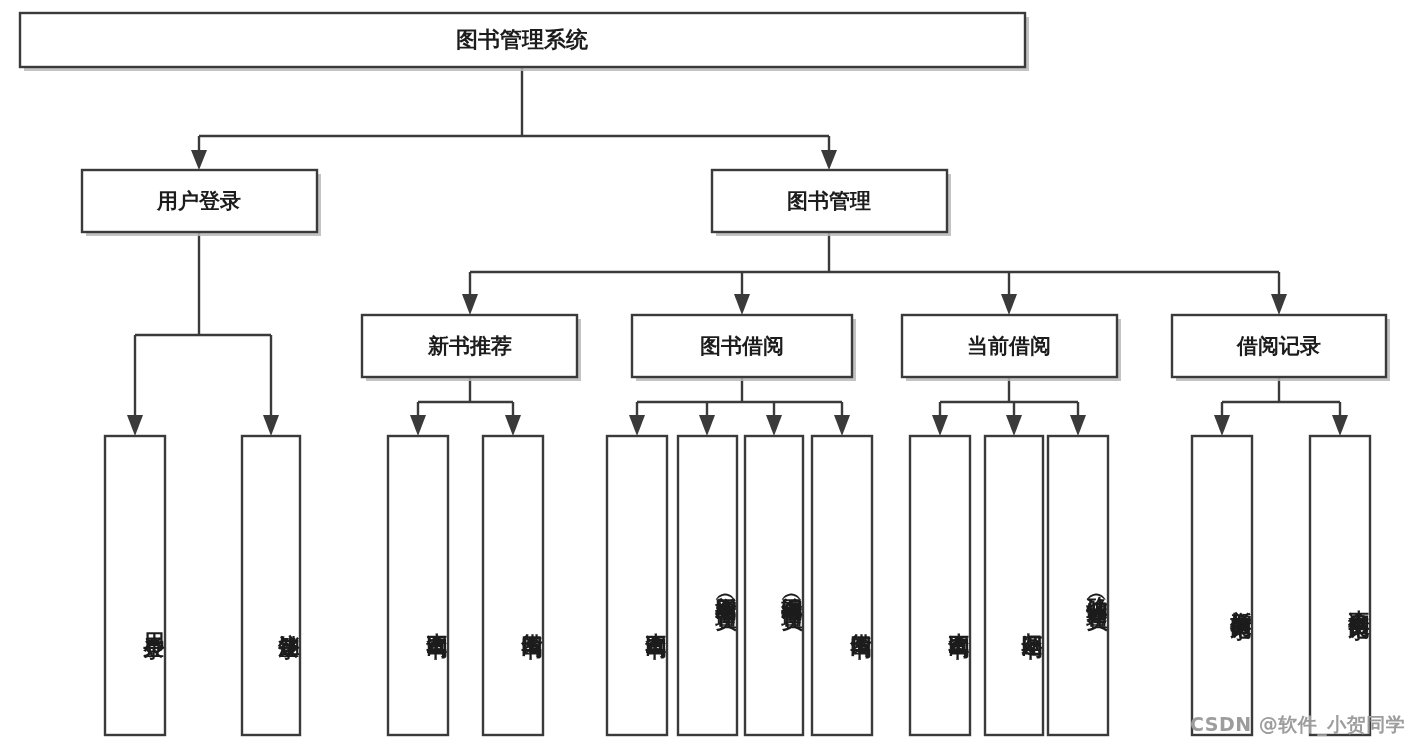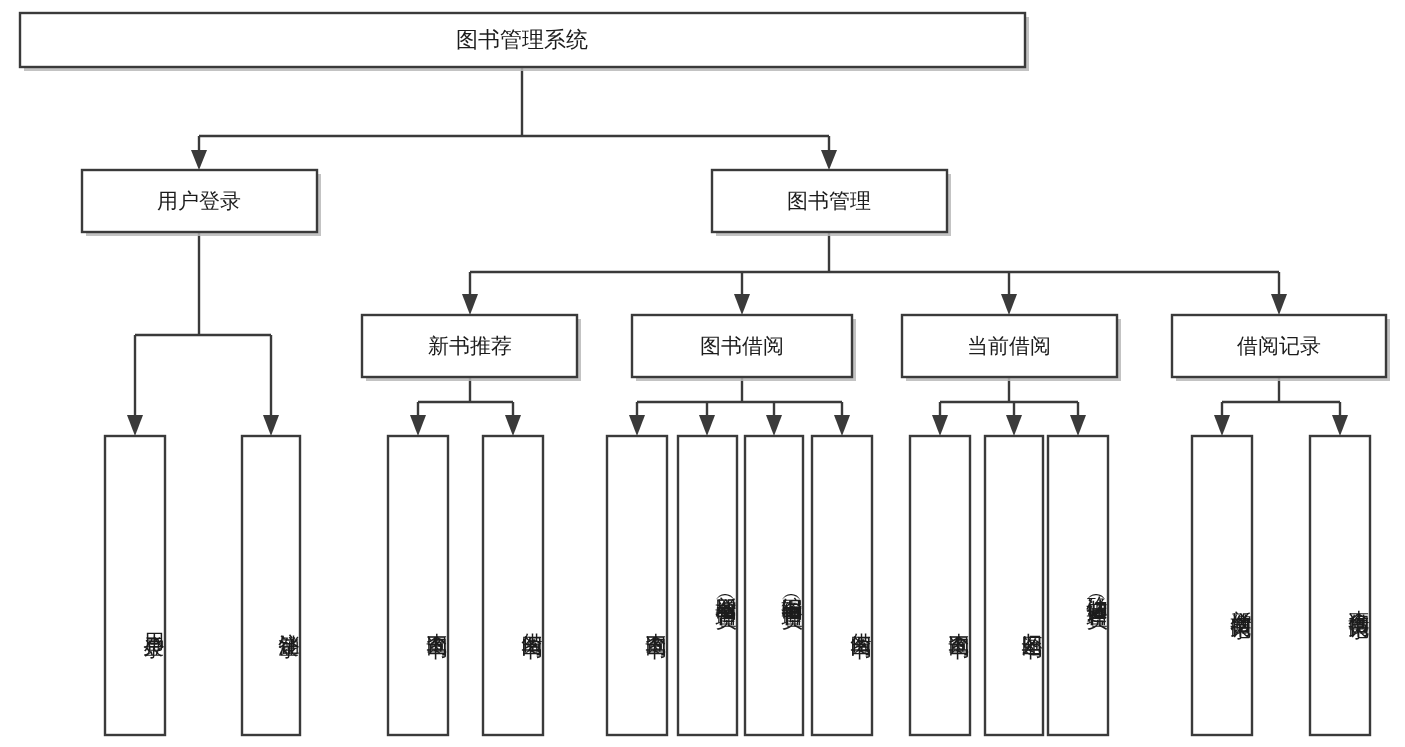--- a/index.html
+++ b/index.html
@@ -12,20 +12,21 @@
     width: 1405px;
     height: 747px;
     overflow: hidden;
     font-family: "DejaVu Sans", "Liberation Sans", sans-serif;
   }
   #diagram-root {
     position: relative;
     width: 1405px;
     height: 747px;
     background: #ffffff;
+    font-weight: bold;
   }
   svg#flow-svg {
     position: absolute;
     left: 0;
     top: 0;
     width: 1405px;
     height: 747px;
     display: block;
   }
   .node-rect {
@@ -223,14 +224,15 @@
   <div class="leaf-label-wrap" style="left:607px; top:504px; width:60px; height:231px;">查询图书</div>
   <div class="leaf-label-wrap" style="left:678px; top:440px; width:59px; height:295px;">新增图书（管理员）</div>
   <div class="leaf-label-wrap" style="left:745px; top:440px; width:58px; height:295px;">编辑图书（管理员）</div>
   <div class="leaf-label-wrap" style="left:812px; top:504px; width:60px; height:231px;">借阅图书</div>
   <div class="leaf-label-wrap" style="left:910px; top:504px; width:60px; height:231px;">查询图书</div>
   <div class="leaf-label-wrap" style="left:985px; top:504px; width:58px; height:231px;">归还图书</div>
   <div class="leaf-label-wrap" style="left:1048px; top:440px; width:60px; height:295px;">确认归还（管理员）</div>
   <div class="leaf-label-wrap" style="left:1192px; top:462px; width:60px; height:273px;">新增借阅记录</div>
   <div class="leaf-label-wrap" style="left:1310px; top:462px; width:60px; height:273px;">查询借阅记录</div>
 
+  <div class="watermark" style="left:1190px; top:712px;">CSDN @软件_小贺同学</div>
 
 </div>
 
 </body></html>

